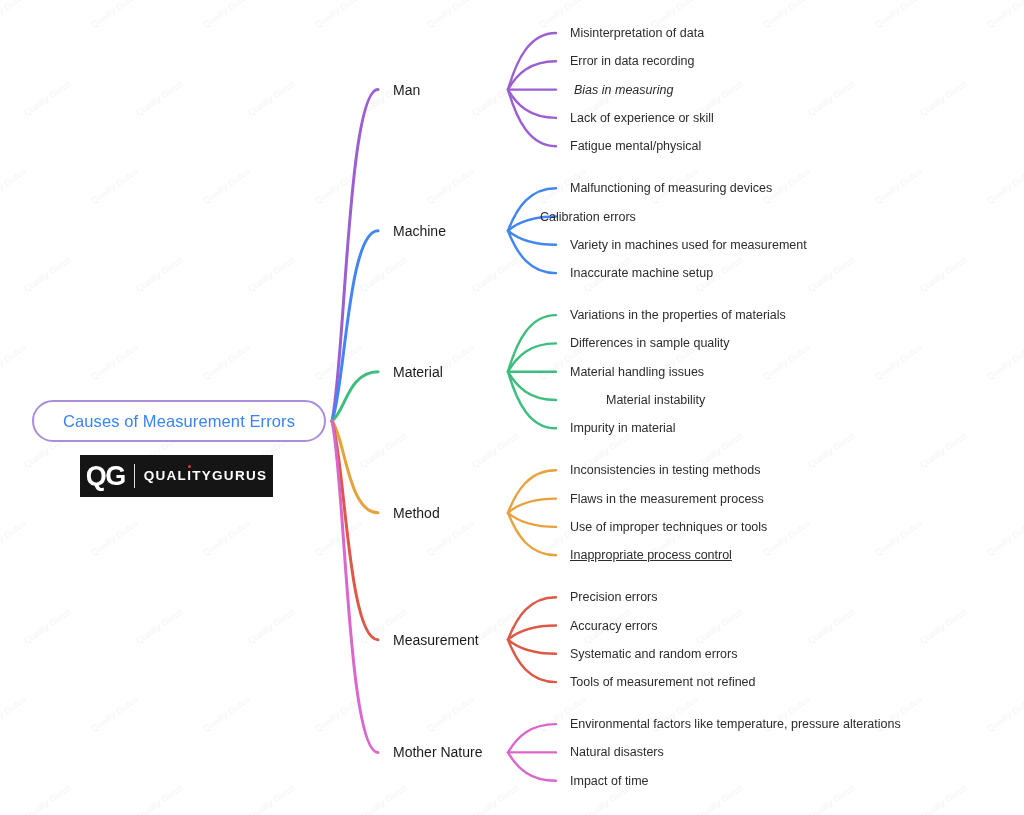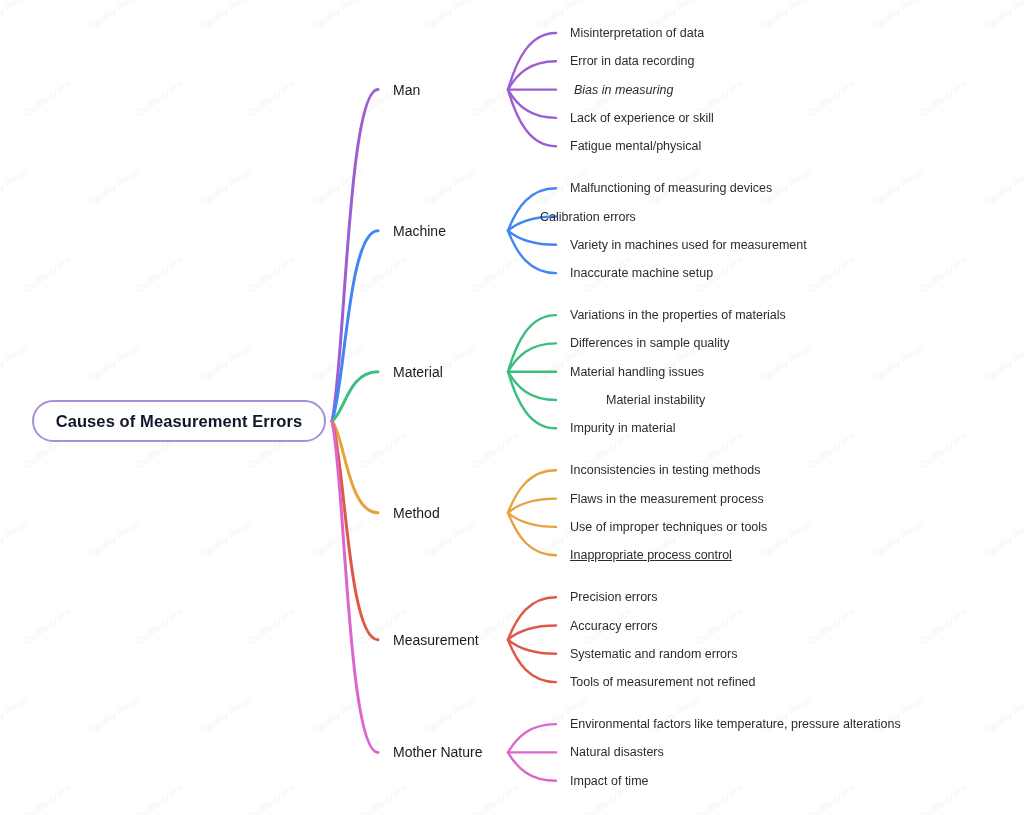--- a/index.html
+++ b/index.html
@@ -33,22 +33,22 @@
     width: 294px; height: 42px;
     box-sizing: border-box;
     border: 2.5px solid #A98EDC;
     border-radius: 22px;
     background: #ffffff;
     display: flex; align-items: center; justify-content: center;
     z-index: 2;
   }
   .root-node span {
     font-size: 16.5px;
-    font-weight: 700;
-    color: #0f172a;
+    font-weight: 400;
+    color: #3b82f6;
     letter-spacing: 0.1px;
   }
   .logo {
     position: absolute;
     left: 80px; top: 455px;
     width: 193px; height: 42px;
     background: #151515;
     display: flex; align-items: center; justify-content: center;
     gap: 9px;
     z-index: 2;
@@ -231,20 +231,29 @@
       <path d="M 332 421 C 345 480.7, 348 752.4, 378 752.4" stroke="#DB66CE" stroke-width="3" fill="none" stroke-linecap="round"></path>
       <path d="M 508 752.4 C 517 736.8, 530 724.1, 556 724.1" stroke="#DB66CE" stroke-width="2.4" fill="none" stroke-linecap="round"></path>
       <path d="M 508 752.4 C 517 752.4, 530 752.4, 556 752.4" stroke="#DB66CE" stroke-width="2.4" fill="none" stroke-linecap="round"></path>
       <path d="M 508 752.4 C 517 768.0, 530 780.7, 556 780.7" stroke="#DB66CE" stroke-width="2.4" fill="none" stroke-linecap="round"></path>
     </svg>
 
   <div class="root-node">
     <span>Causes of Measurement Errors</span>
   </div>
 
+  <div class="logo">
+    <span class="logo-qg">QG</span>
+    <span class="logo-divider"></span>
+    <span class="logo-name">
+        <span>QUAL</span>
+        <span class="logo-i">I</span>
+        <span>TYGURUS</span>
+      </span>
+  </div>
 
   <div id="nodes">
       <div class="branch-label" style="left: 393px; top: 89.6px;">Man</div>
       <div class="item-label" style="left: 570px; top: 33px;">Misinterpretation of data</div>
       <div class="item-label" style="left: 570px; top: 61.3px;">Error in data recording</div>
       <div class="item-label" style="left: 574px; top: 89.6px; font-style: italic;">Bias in measuring</div>
       <div class="item-label" style="left: 570px; top: 117.9px;">Lack of experience or skill</div>
       <div class="item-label" style="left: 570px; top: 146.2px;">Fatigue mental/physical</div>
       <div class="branch-label" style="left: 393px; top: 230.65px;">Machine</div>
       <div class="item-label" style="left: 570px; top: 188.2px;">Malfunctioning of measuring devices</div>

